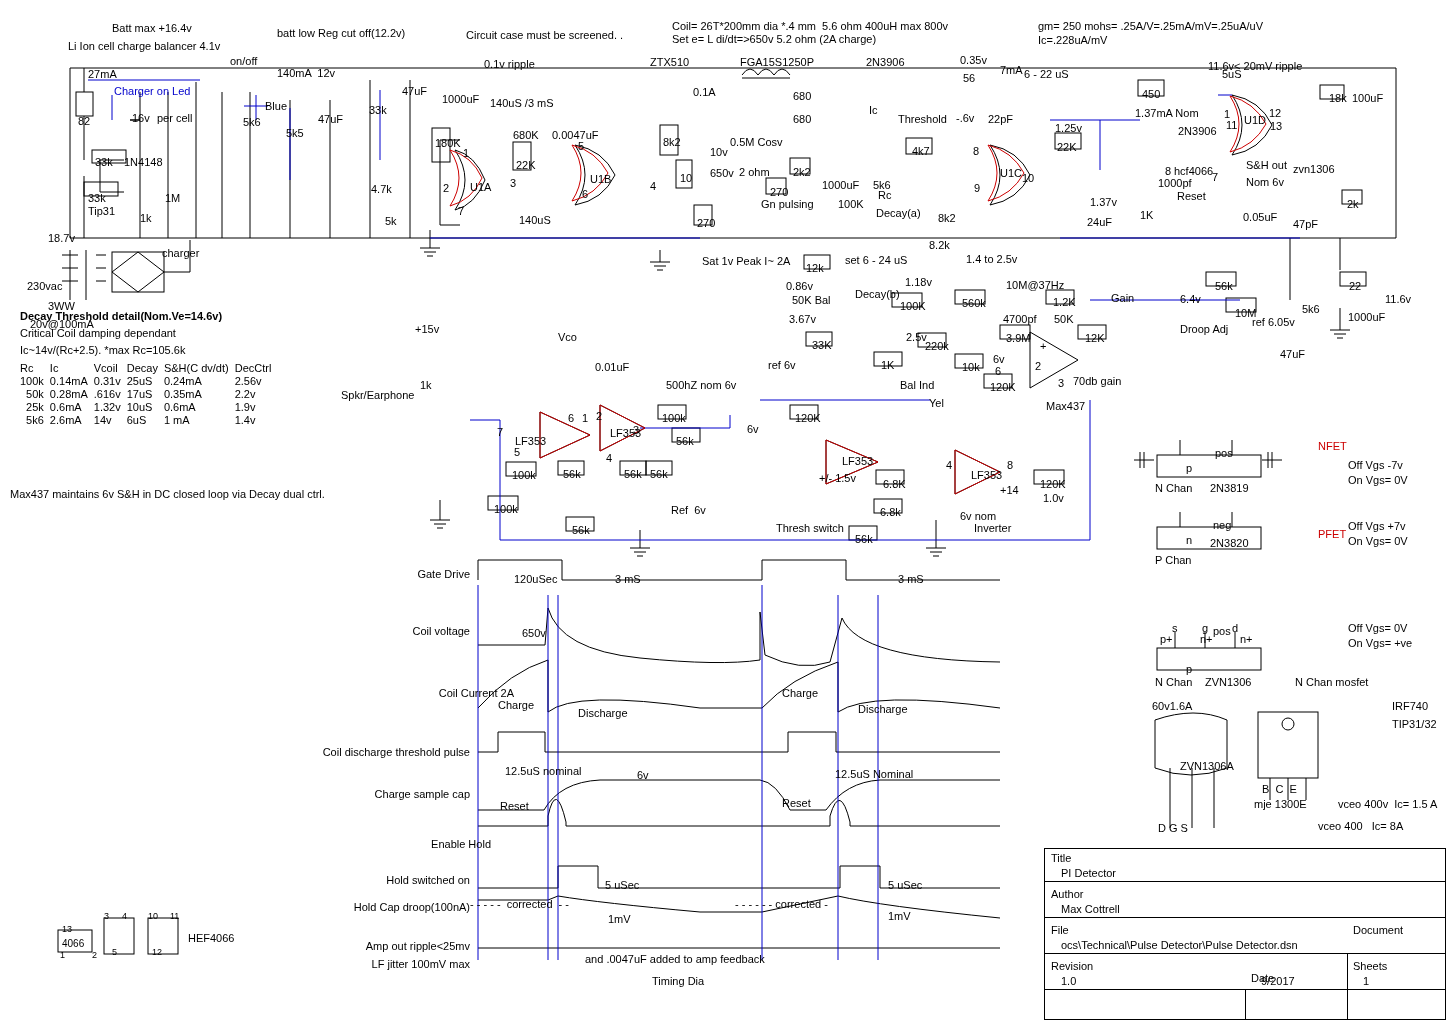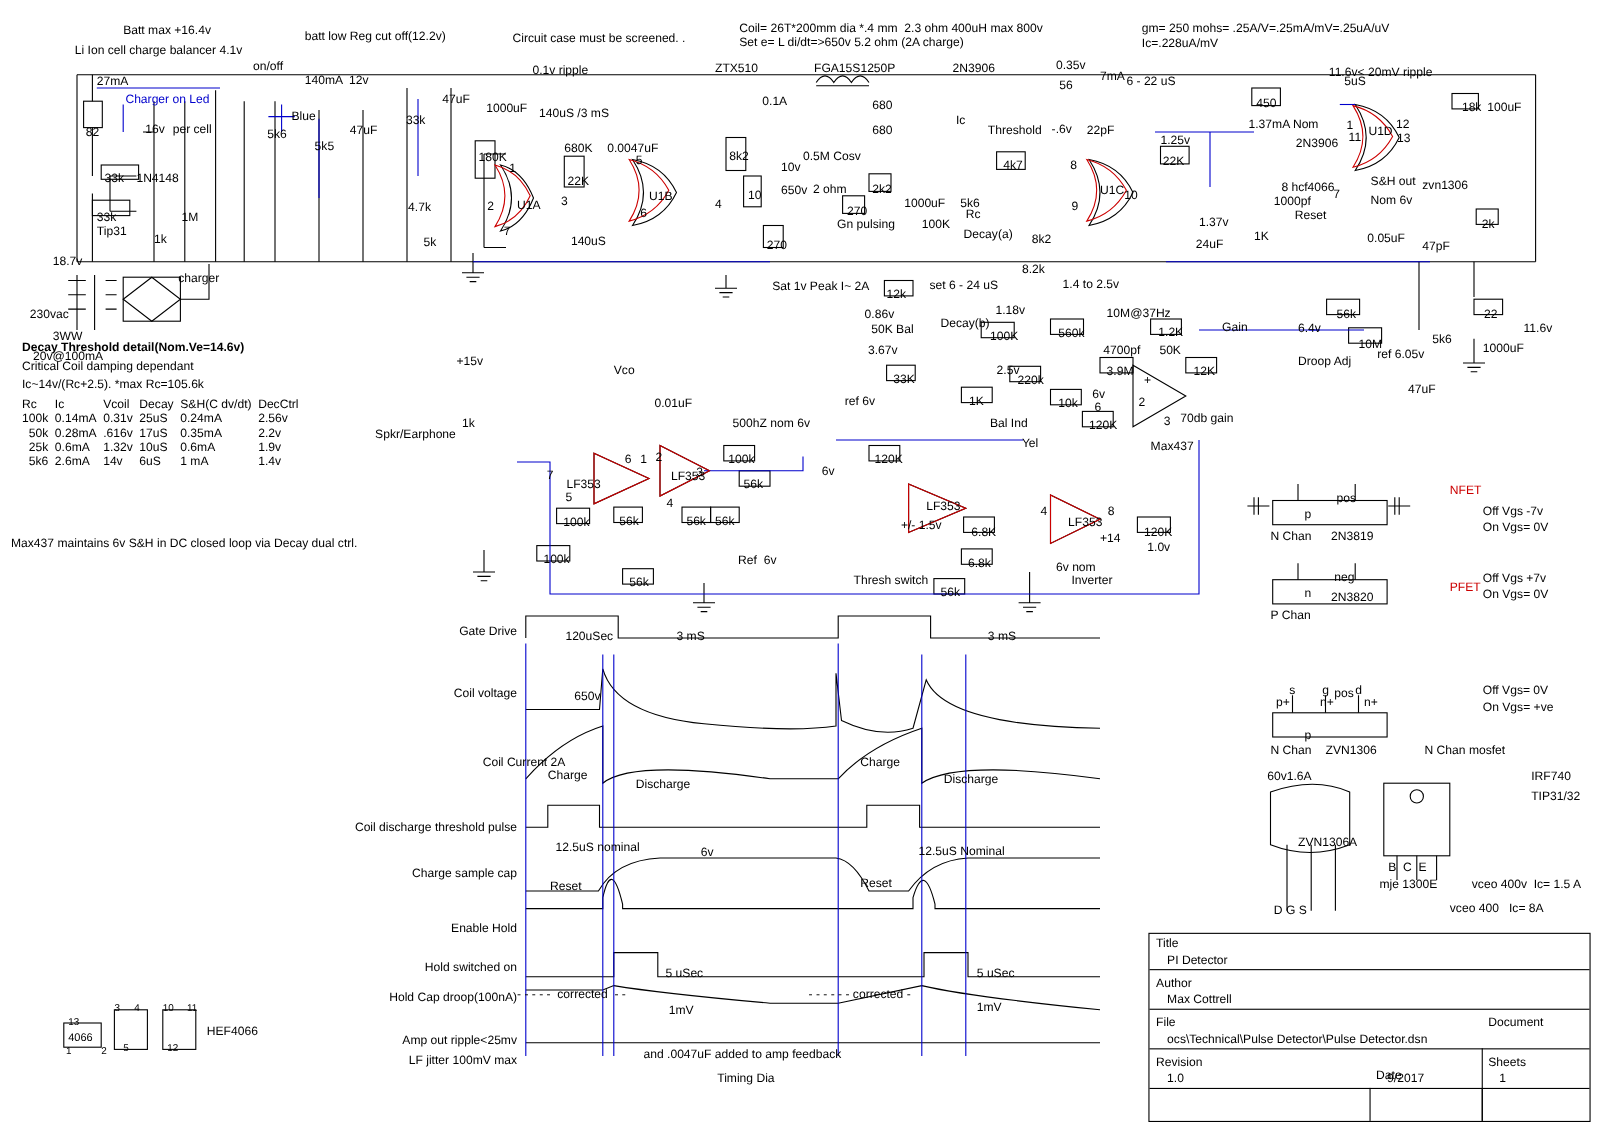--- a/index.html
+++ b/index.html
@@ -197,21 +197,21 @@
     <circle cx="1288" cy="724" r="6"></circle>
     <path d="M1270 778 V800 M1288 778 V800 M1306 778 V800"></path>
   </g>
 </svg>
 
 <div id="labels">
     <div class="lbl" style="left: 112px; top: 22px;">Batt max +16.4v</div>
     <div class="lbl" style="left: 68px; top: 40px;">Li Ion cell charge balancer 4.1v</div>
     <div class="lbl" style="left: 277px; top: 27px;">batt low Reg cut off(12.2v)</div>
     <div class="lbl" style="left: 466px; top: 29px;">Circuit case must be screened. .</div>
-    <div class="lbl" style="left: 672px; top: 20px;">Coil= 26T*200mm dia *.4 mm  2.3 ohm 400uH max 800v</div>
+    <div class="lbl" style="left: 672px; top: 20px;">Coil= 26T*200mm dia *.4 mm  5.6 ohm 400uH max 800v</div>
     <div class="lbl" style="left: 672px; top: 33px;">Set e= L di/dt=&gt;650v 5.2 ohm (2A charge)</div>
     <div class="lbl" style="left: 1038px; top: 20px;">gm= 250 mohs= .25A/V=.25mA/mV=.25uA/uV</div>
     <div class="lbl" style="left: 1038px; top: 34px;">Ic=.228uA/mV</div>
     <div class="lbl" style="left: 484px; top: 58px;">0.1v ripple</div>
     <div class="lbl" style="left: 1208px; top: 60px;">11.6v&lt; 20mV ripple</div>
     <div class="lbl" style="left: 1000px; top: 64px;">7mA</div>
     <div class="lbl" style="left: 960px; top: 54px;">0.35v</div>
     <div class="lbl" style="left: 88px; top: 68px;">27mA</div>
     <div class="lbl" style="left: 230px; top: 55px;">on/off</div>
     <div class="lbl" style="left: 277px; top: 67px;">140mA  12v</div>
@@ -451,21 +451,21 @@
     </tbody>
 </table>
 <div class="lbl" style="left:10px;top:488px;">Max437 maintains 6v S&amp;H in DC closed loop via Decay dual ctrl.</div>
 
 <div id="timing-labels">
     <div class="lbl" style="left: 0px; top: 568px; width: 470px; text-align: right;">Gate Drive</div>
     <div class="lbl" style="left: 0px; top: 625px; width: 470px; text-align: right;">Coil voltage</div>
     <div class="lbl" style="left: 0px; top: 687px; width: 470px; text-align: right; padding-left: 44px;">Coil Current 2A</div>
     <div class="lbl" style="left: 0px; top: 746px; width: 470px; text-align: right;">Coil discharge threshold pulse</div>
     <div class="lbl" style="left: 0px; top: 788px; width: 470px; text-align: right;">Charge sample cap</div>
-    <div class="lbl" style="left: 0px; top: 838px; width: 470px; text-align: right;">Enable Hold</div>
+    <div class="lbl" style="left: 0px; top: 838px; width: 470px; text-align: right; padding-left: 21px;">Enable Hold</div>
     <div class="lbl" style="left: 0px; top: 874px; width: 470px; text-align: right;">Hold switched on</div>
     <div class="lbl" style="left: 0px; top: 901px; width: 470px; text-align: right;">Hold Cap droop(100nA)</div>
     <div class="lbl" style="left: 0px; top: 940px; width: 470px; text-align: right;">Amp out ripple&lt;25mv</div>
     <div class="lbl" style="left: 0px; top: 958px; width: 470px; text-align: right;">LF jitter 100mV max</div>
   </div>
 <div id="timing-annotations">
     <div class="lbl" style="left: 514px; top: 573px;">120uSec</div>
     <div class="lbl" style="left: 615px; top: 573px;">3 mS</div>
     <div class="lbl" style="left: 898px; top: 573px;">3 mS</div>
     <div class="lbl" style="left: 522px; top: 627px;">650v</div>

